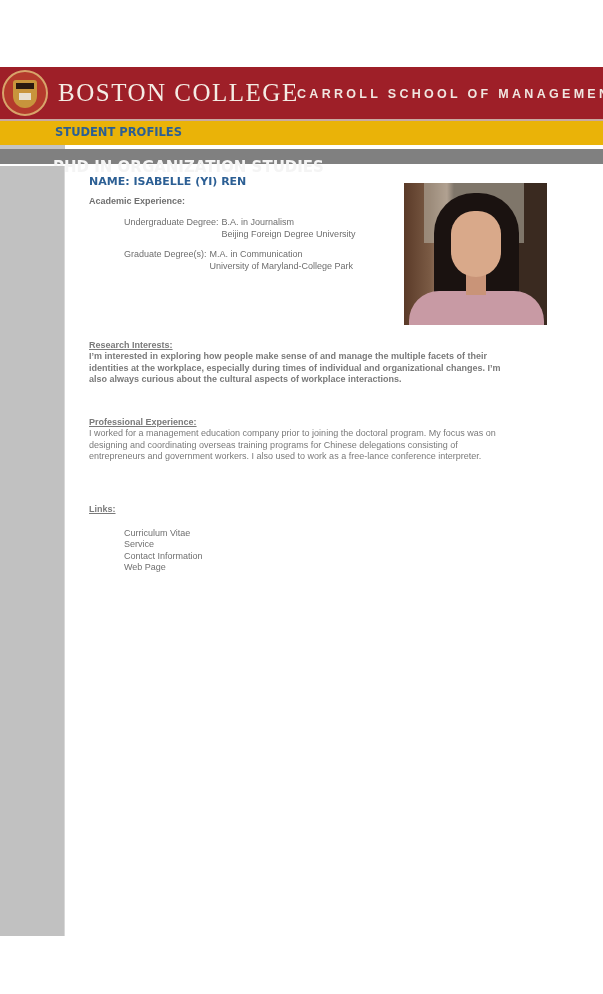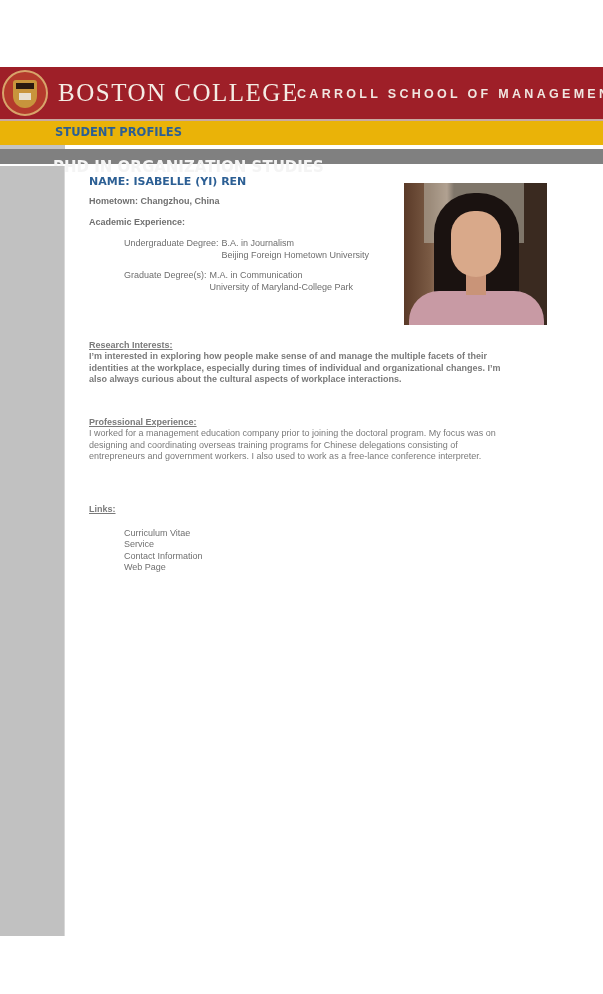--- a/index.html
+++ b/index.html
@@ -54,28 +54,27 @@
 </div>
 <div class="graystrip"></div>
 <div class="darkbar">
   <span class="darkbar-label">PHD IN ORGANIZATION STUDIES</span>
 </div>
 
 <div class="sidebar"></div>
 
 <div class="content">
   <p class="name">NAME: ISABELLE (YI) REN</p>
-  <p class="fact">Hometown: Changzhou, China</p>
   <p class="fact">Academic Experience:</p>
   <div class="degree">
     <div class="degree-row">
       <span>Undergraduate Degree:</span>
       <span class="vals">
         <span>B.A. in Journalism</span>
-        <span class="school">Beijing Foreign Hometown University</span>
+        <span class="school">Beijing Foreign Degree University</span>
       </span>
     </div>
     <div class="degree-row">
       <span>Graduate Degree(s):</span>
       <span class="vals">
         <span>M.A. in Communication</span>
         <span class="school">University of Maryland-College Park</span>
       </span>
     </div>
   </div>

